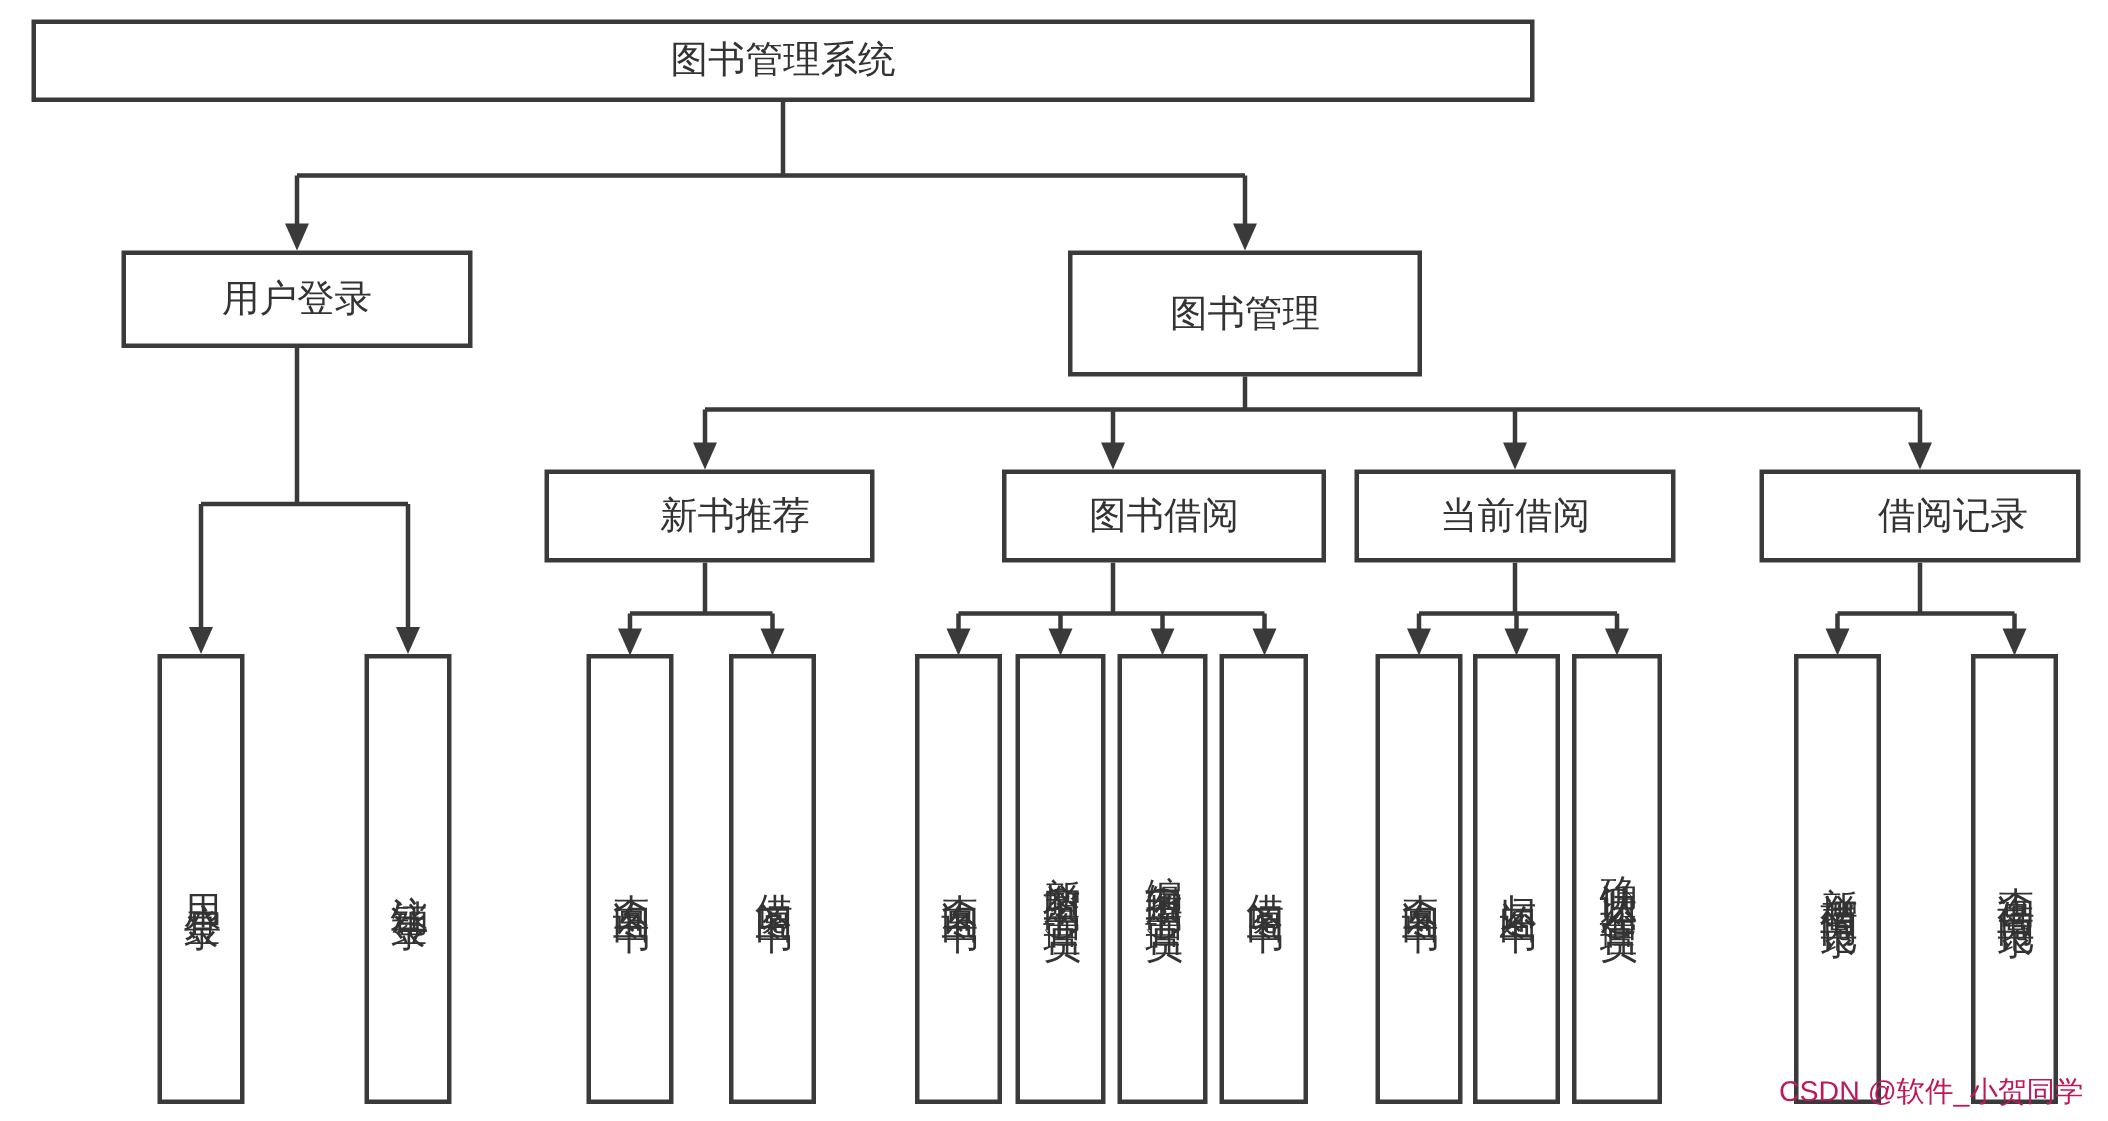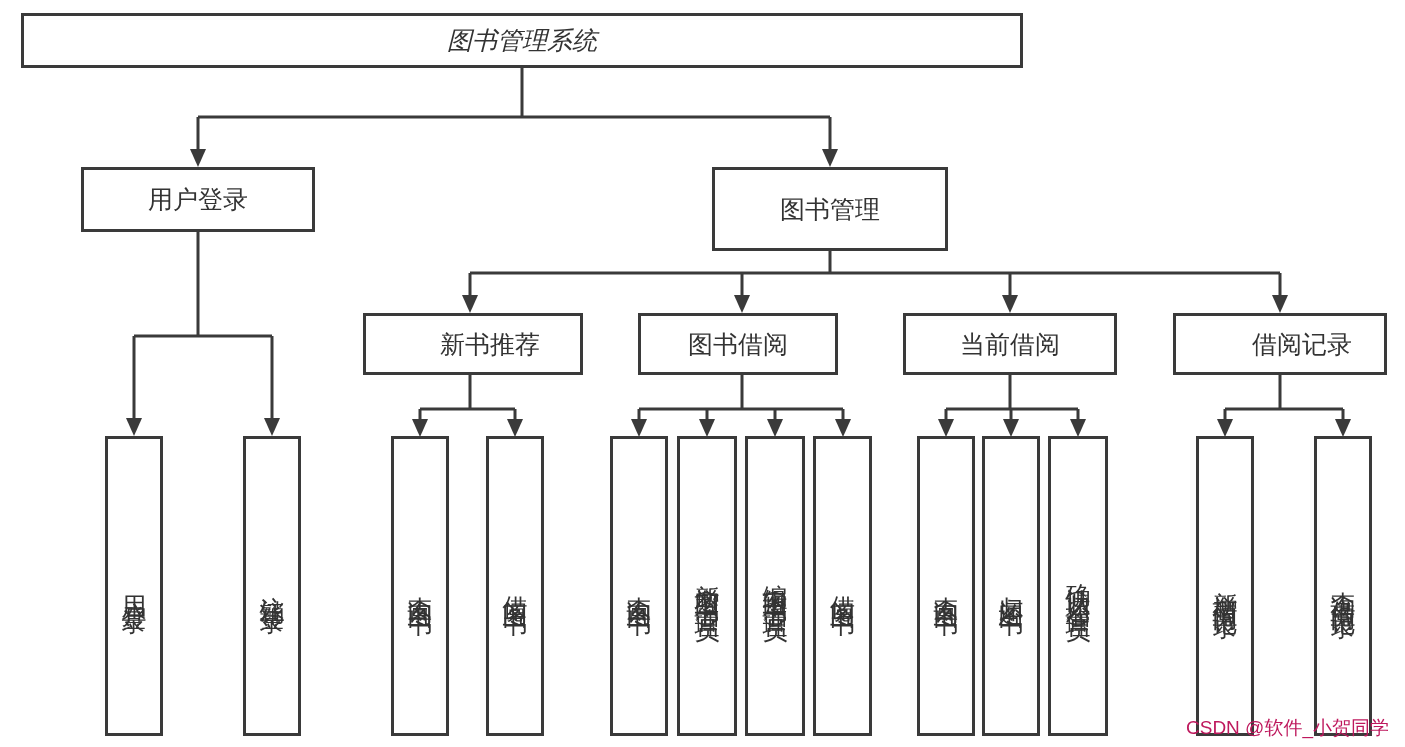--- a/index.html
+++ b/index.html
@@ -33,26 +33,26 @@
     text-align: center;
     line-height: 1;
   }
   .h { font-size: 25px; }
   .v {
     writing-mode: vertical-rl;
     text-orientation: mixed;
     font-size: 25px;
     letter-spacing: 5px;
   }
-  .root  { left: 21px;  top: 13px;  width: 1002px; height: 55px; font-style: italic; }
+  .root  { left: 21px;  top: 13px;  width: 1002px; height: 55px; }
   .lv1a  { left: 81px;  top: 167px; width: 234px;  height: 65px; }
   .lv1b  { left: 712px; top: 167px; width: 236px;  height: 84px; }
   .lv2   { top: 313px; height: 62px; }
   .lv2a  { left: 363px;  width: 220px; padding-left: 34px; }
-  .lv2b  { left: 638px;  width: 200px; }
+  .lv2b  { left: 668px;  width: 216px; }
   .lv2c  { left: 903px;  width: 214px; text-align: center; }
   .lv2d  { left: 1173px; width: 214px; padding-left: 44px; }
   .leaf  { top: 436px; height: 300px; width: 58px; }
   .lf1  { left: 105px; }
   .lf2  { left: 243px; }
   .lf3  { left: 391px; }
   .lf4  { left: 486px; }
   .lf5  { left: 610px; }
   .lf6  { left: 677px; width: 60px; }
   .lf7  { left: 745px; width: 60px; }

